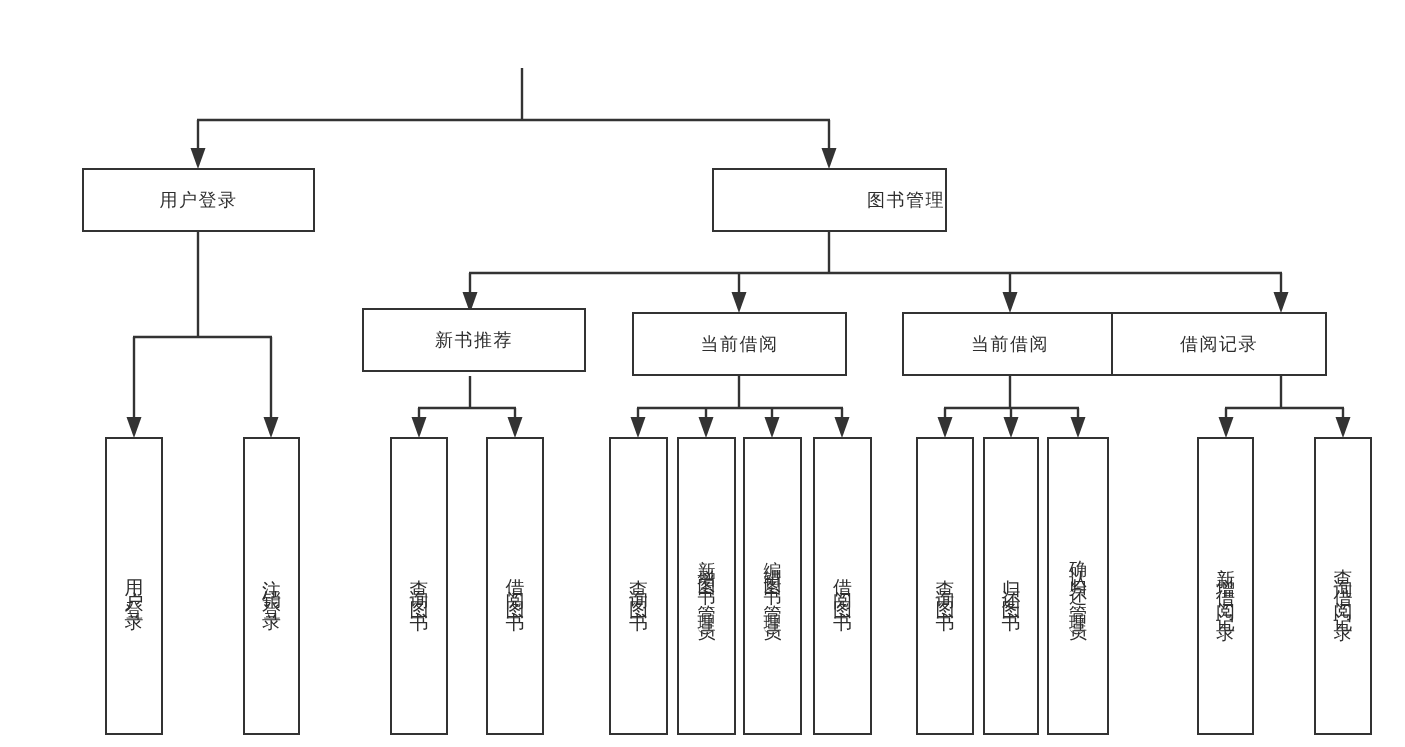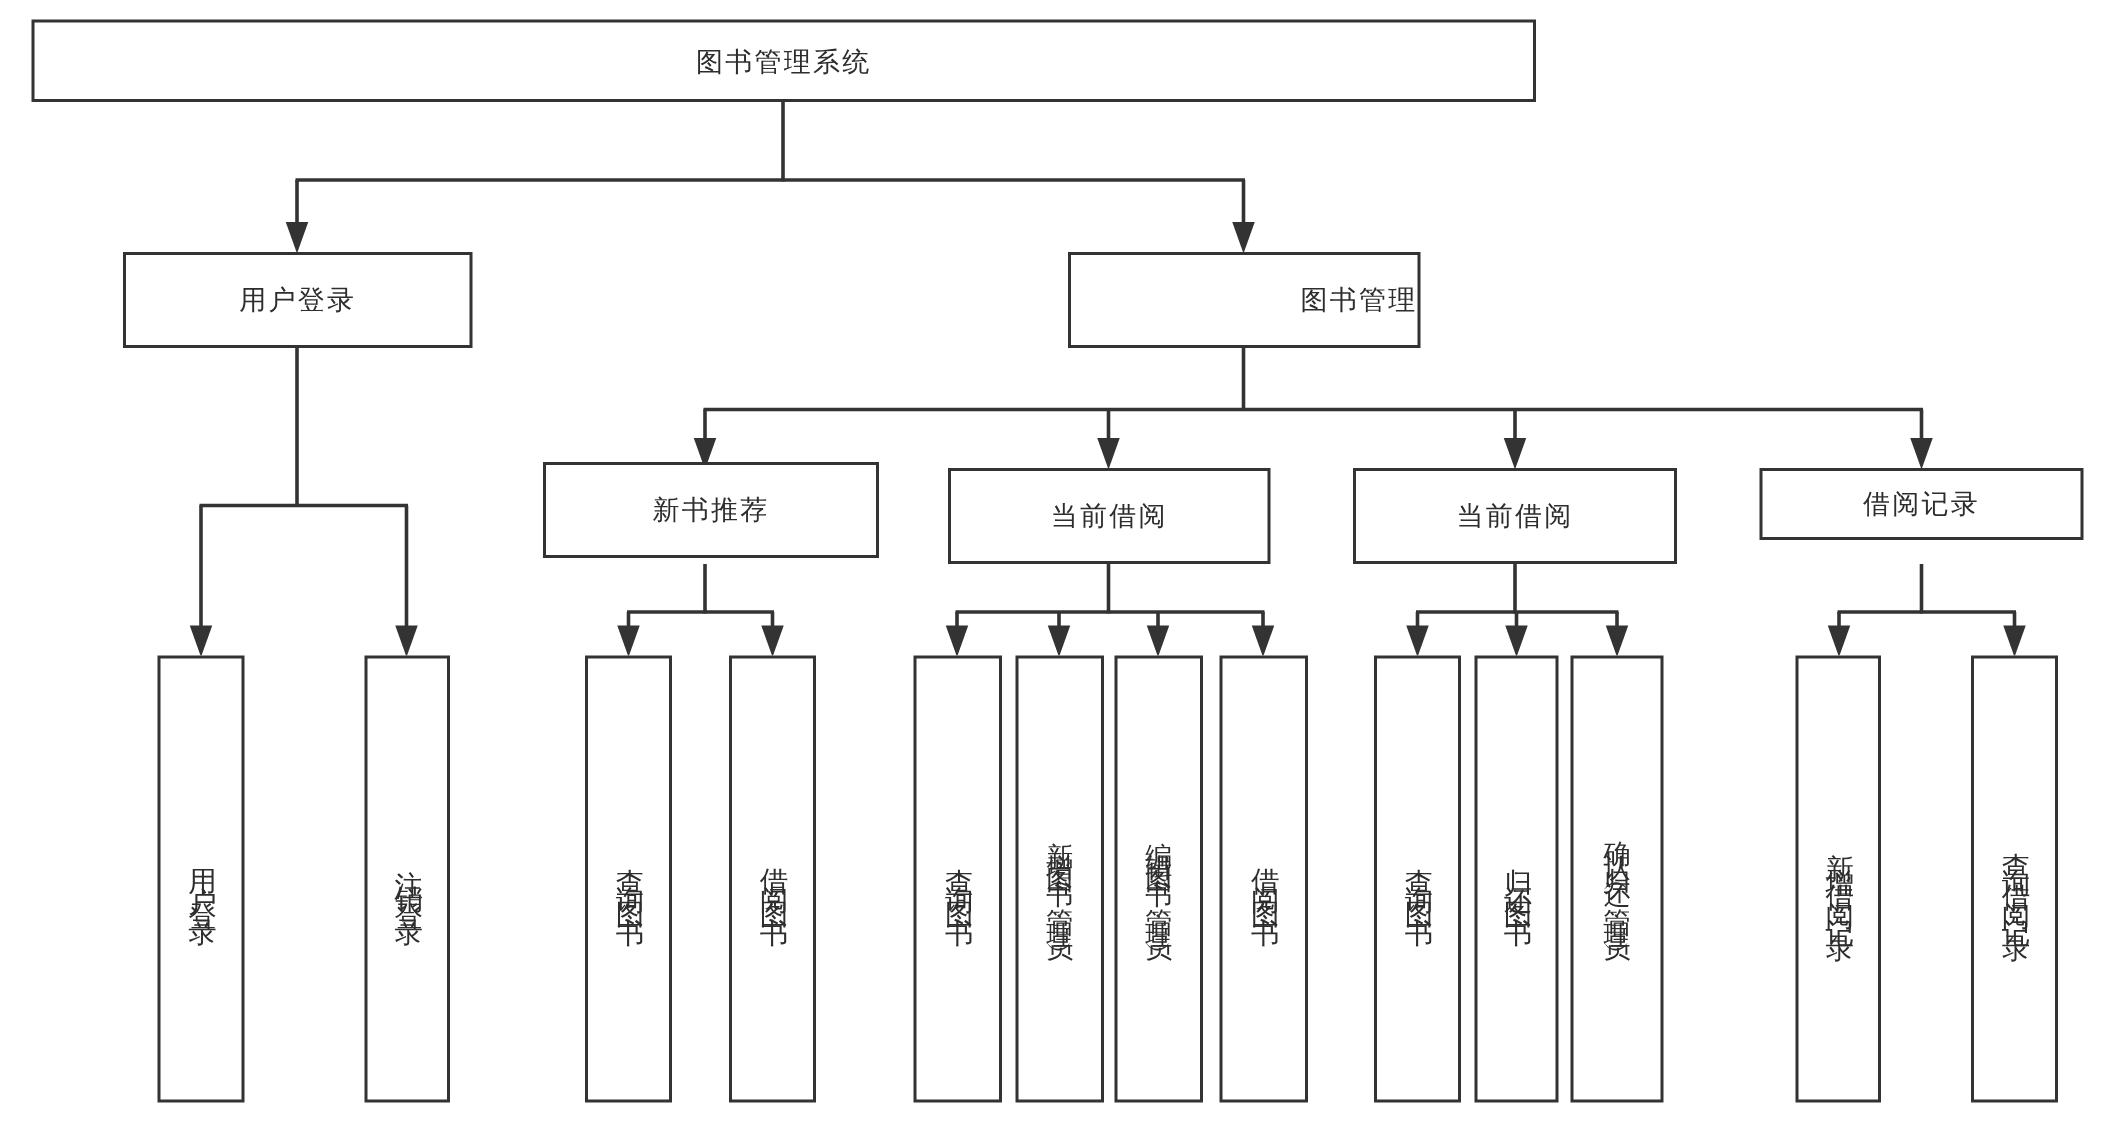--- a/index.html
+++ b/index.html
@@ -117,41 +117,38 @@
     <g>
       <line class="c-line" x1="1281" y1="376" x2="1281" y2="409"></line>
       <line class="c-line" x1="1225" y1="408" x2="1344" y2="408"></line>
       <line class="c-line" x1="1226" y1="408" x2="1226" y2="428"></line>
       <polygon class="c-head" points="1218.5,417 1233.5,417 1226,438"></polygon>
       <line class="c-line" x1="1343" y1="408" x2="1343" y2="428"></line>
       <polygon class="c-head" points="1335.5,417 1350.5,417 1343,438"></polygon>
     </g>
   </svg>
 
-  <div class="node h" style="left:21px;top:13px;width:1003px;height:55px;">
-    <span class="lbl">图书管理系统</span>
-  </div>
 
   <div class="node h" style="left:82px;top:168px;width:233px;height:64px;">
     <span class="lbl">用户登录</span>
   </div>
   <div class="node h" style="left:712px;top:168px;width:235px;height:64px;justify-content:flex-end;">
     <span class="lbl">图书管理</span>
   </div>
 
   <div class="node h" style="left:362px;top:308px;width:224px;height:64px;">
     <span class="lbl">新书推荐</span>
   </div>
   <div class="node h" style="left:632px;top:312px;width:215px;height:64px;">
     <span class="lbl">当前借阅</span>
   </div>
   <div class="node h" style="left:902px;top:312px;width:216px;height:64px;">
     <span class="lbl">当前借阅</span>
   </div>
-  <div class="node h" style="left:1173px;top:312px;width:216px;height:48px;">
+  <div class="node h" style="left:1111px;top:312px;width:216px;height:64px;">
     <span class="lbl">借阅记录</span>
   </div>
 
   <div class="node v" style="left:105px;top:437px;width:58px;height:298px;">
     <span class="lbl">用户登录</span>
   </div>
   <div class="node v" style="left:243px;top:437px;width:57px;height:298px;">
     <span class="lbl">注销登录</span>
   </div>
 

